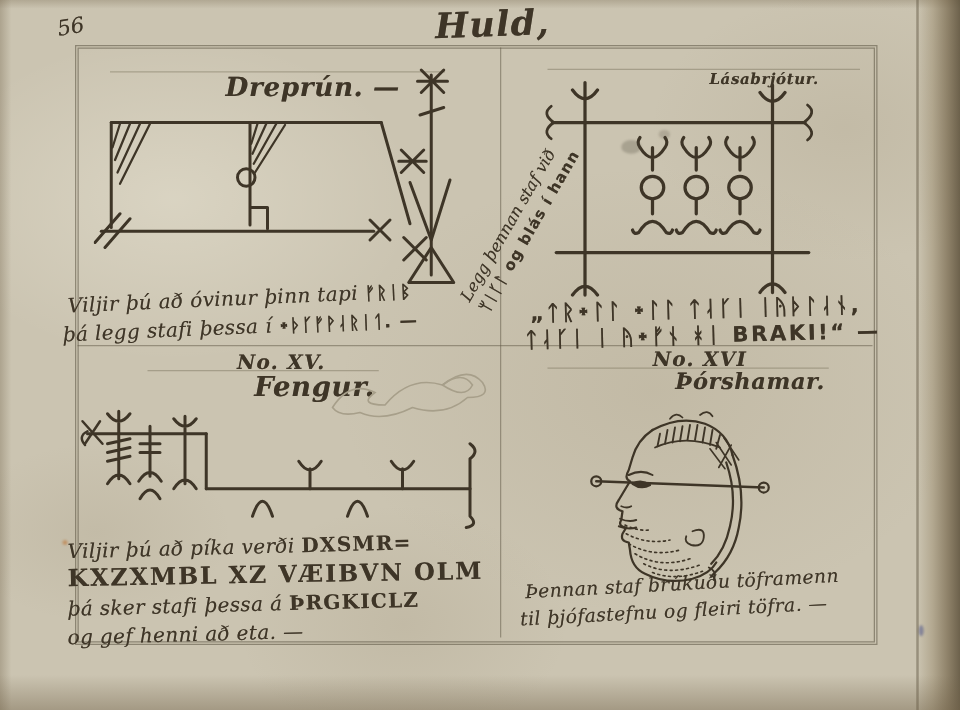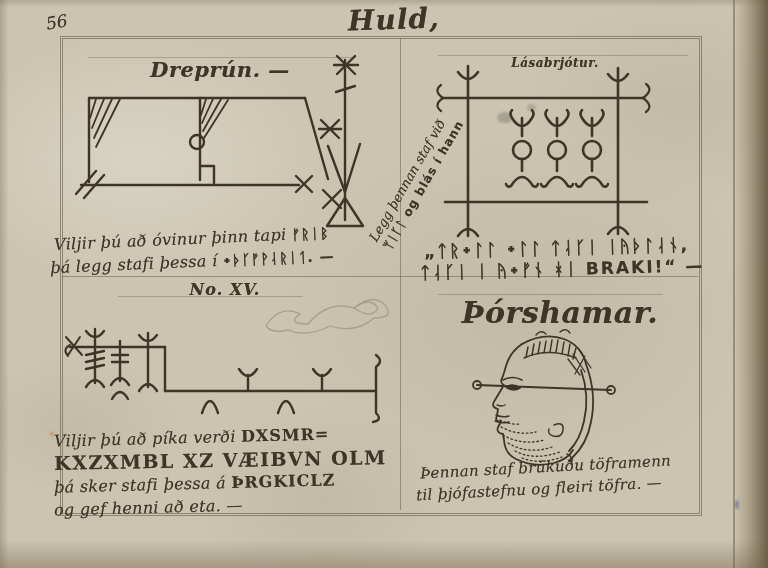--- a/index.html
+++ b/index.html
@@ -15,21 +15,21 @@
     font-family:"DejaVu Serif", serif; color:#3e3527;
   }
   .abs{position:absolute;}
   .ink{color:#3e3527;text-shadow:0 0 .5px rgba(62,53,39,.55);}
   .pgnum{font-size:17px;font-style:italic;transform:rotate(-10deg);}
   .doctitle{font-size:28px;font-style:italic;font-weight:700;transform:rotate(-2deg);letter-spacing:1px;}
   .frame{border:3px double rgba(90,82,64,.55);}
   .rule{background:rgba(95,88,70,.5);}
   .underline{height:1px;background:rgba(120,112,92,.45);}
   .secnum{font-size:16px;font-weight:700;font-style:italic;text-align:center;letter-spacing:1px;}
-  .sectitle{font-weight:700;font-style:italic;text-align:center;letter-spacing:.5px;}
+  .sectitle{font-weight:700;font-style:italic;text-align:right;letter-spacing:.5px;}
   .cap{font-size:16px;font-style:italic;letter-spacing:.3px;white-space:nowrap;}
   .runes{font-family:"DejaVu Sans", sans-serif;font-weight:700;font-style:normal;font-size:14px;letter-spacing:1px;}
   .runeline{font-family:"DejaVu Sans", sans-serif;font-weight:700;font-size:17px;letter-spacing:2px;white-space:nowrap;}
   .capsword{font-style:normal;font-weight:700;font-size:16px;letter-spacing:1px;}
   .capsline{font-style:normal;font-weight:700;font-size:19px;letter-spacing:1.5px;white-space:nowrap;}
   .sidenote{font-size:13px;font-style:italic;line-height:16px;white-space:nowrap;transform:rotate(-60deg);transform-origin:center;}
   svg{pointer-events:none;}
   .edge-right{background:linear-gradient(90deg, rgba(150,135,105,0) 0%, rgba(150,135,105,.45) 35%, rgba(118,103,76,.7) 70%, rgba(92,80,58,.85) 100%);}
   .edge-right-line{background:rgba(90,80,60,.45);}
   .edge-bottom{background:linear-gradient(180deg, rgba(110,95,70,0), rgba(110,95,70,.42));}
@@ -117,20 +117,21 @@
         <circle cx="0" cy="92" r="9"></circle>
         <path d="M0,101 V113 M-11,128 Q0,110 11,128 M-11,128 Q-15,130 -16,126 M11,128 Q15,130 16,126"></path>
       </g>
     </g>
   </svg>
 
   <div class="abs ink runeline" style="left:424px;top:238px;transform:rotate(-1.5deg)">„ᛏᚱ᛭ᛚᛚ ᛭ᛚᛚ ᛏᛆᚴᛁ ᛁᚤᚦᛚᛆᚾ,</div>
   <div class="abs ink runeline" style="left:420px;top:259px;transform:rotate(-1.5deg)">ᛏᛆᚴᛁ ᛁ ᚤ᛭ᚠᚾ ᚼᛁ BRAKI!“ —</div>
 
   <div class="abs ink secnum" style="left:140px;top:280px;width:170px">No. XV.</div>
+  <div class="abs ink sectitle" style="left:130px;top:297px;width:170px;font-size:22px">Fengur.</div>
 
   <svg class="abs" style="left:262px;top:292px" width="140" height="48" viewBox="0 0 140 48">
     <g stroke="#a79f8a" stroke-width="1.3" fill="none" stroke-linecap="round">
       <path d="M4,34 Q18,12 38,22 Q24,32 46,32 Q66,8 92,16 Q112,0 124,14 Q132,26 112,26 Q94,42 68,34 Q44,46 26,38 Q10,42 4,34"></path>
       <path d="M92,16 q16,-12 24,0 q-6,12 -24,0"></path>
     </g>
   </svg>
 
   <svg class="abs" style="left:62px;top:325px" width="330" height="100" viewBox="0 0 330 100">
     <g stroke="#3e3527" stroke-width="2.4" fill="none" stroke-linecap="round" stroke-linejoin="round">
@@ -149,21 +150,22 @@
       <path d="M260,66 V50 M251,44 Q260,58 269,44"></path>
       <path d="M314,66 V42 Q322,36 314,30 M314,66 V88 Q321,95 311,97"></path>
     </g>
   </svg>
 
   <div class="abs ink cap" style="left:54px;top:428px;transform:rotate(-1.5deg)"><span>Viljir þú að píka verði </span><span class="capsword">DXSMR=</span></div>
   <div class="abs ink capsline" style="left:54px;top:449px;transform:rotate(-1deg)">KXZXMBL XZ VÆIBVN OLM</div>
   <div class="abs ink cap" style="left:54px;top:474px;transform:rotate(-1.5deg)"><span>þá sker stafi þessa á </span><span class="capsword">ÞRGKICLZ</span></div>
   <div class="abs ink cap" style="left:54px;top:498px;transform:rotate(-1.5deg)">og gef henni að eta. —</div>
 
-  <div class="abs ink sectitle" style="left:460px;top:295px;width:200px;font-size:30px">Þórshamar.</div>
+  <div class="abs ink secnum" style="left:470px;top:278px;width:180px">No. XVI</div>
+  <div class="abs ink sectitle" style="left:460px;top:295px;width:200px;font-size:18px">Þórshamar.</div>
 
   <svg class="abs" style="left:470px;top:328px" width="175" height="140" viewBox="0 0 175 140">
     <g stroke="#3e3527" stroke-width="1.8" fill="none" stroke-linecap="round" stroke-linejoin="round">
       <g>
         <path d="M52,16 Q40,24 36,38 L33,48 Q29,55 34,57 L25,72 Q20,79 28,81 L27,88 Q24,93 31,94 L28,99 Q26,105 33,106 L34,112 Q35,126 46,131 Q64,140 84,135 Q98,131 103,122"></path>
         <path d="M27,77 q5,2 8,0" stroke-width="1.4"></path>
         <path d="M26,87 q7,3 13,1 M25,93 q8,3 14,1" stroke-width="1.5"></path>
       </g>
       <g>
         <path d="M52,16 Q74,4 94,11 Q112,18 116,36"></path>

